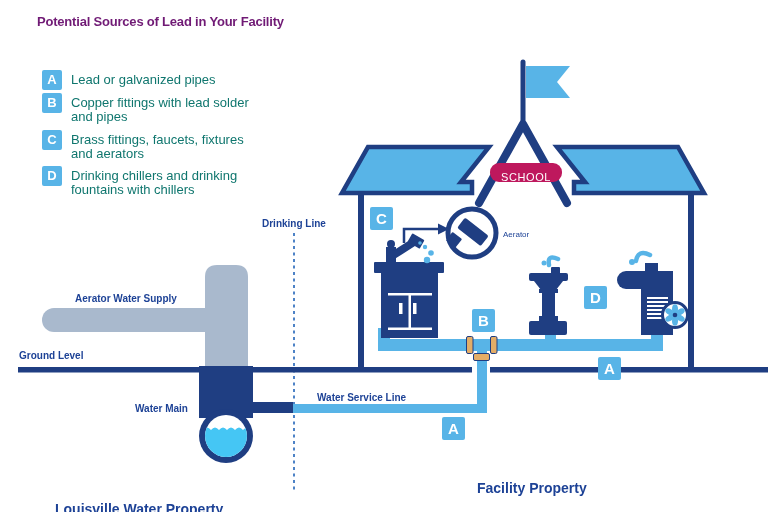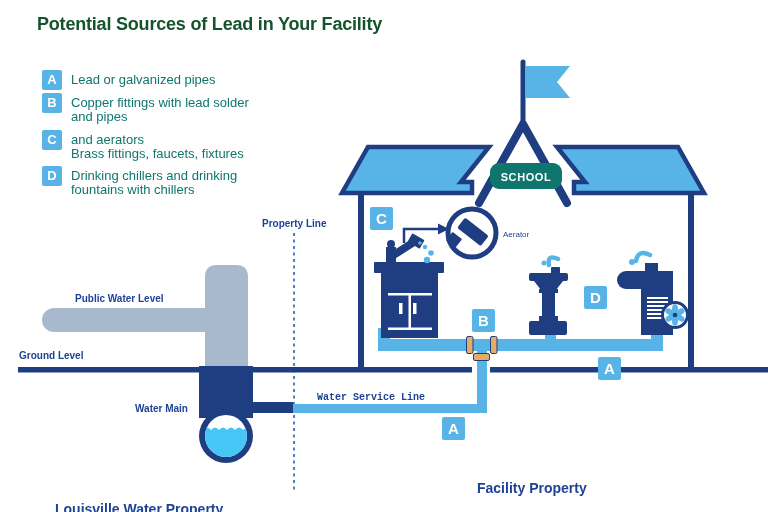--- a/index.html
+++ b/index.html
@@ -1,31 +1,31 @@
 <!DOCTYPE html>
 <html><head>
 <meta charset="utf-8">
 <style>
   html,body{margin:0;padding:0;background:#fff;}
   #stage{position:relative;width:768px;height:512px;background:#ffffff;overflow:hidden;
          font-family:"Liberation Sans", sans-serif;}
   #diagram-svg{position:absolute;left:0;top:0;}
   .abs{position:absolute;}
-  .title{left:37px;top:14px;font-size:18px;font-weight:bold;color:#14532d;letter-spacing:-0.2px;}
+  .title{left:37px;top:14px;font-size:13px;font-weight:bold;color:#701a75;letter-spacing:-0.2px;}
   .legend-item{left:42px;display:flex;gap:9px;align-items:flex-start;}
   .lbadge{width:20px;height:20px;background:#58B4E7;color:#fff;font-weight:bold;font-size:13px;
           line-height:20px;text-align:center;border-radius:2px;flex:0 0 auto;}
   .ltext{font-size:13px;line-height:13.5px;color:#0f766e;padding-top:3px;width:210px;}
   .dbadge{width:23px;height:23px;background:#58B4E7;color:#fff;font-weight:bold;font-size:15px;
           line-height:23px;text-align:center;border-radius:2px;}
   .slabel{font-size:10px;font-weight:bold;color:#1D4296;white-space:nowrap;}
   .xslabel{font-size:8px;font-weight:normal;color:#1D4296;white-space:nowrap;}
   .blabel{font-size:14px;font-weight:bold;color:#1D4296;white-space:nowrap;}
-  .school-sign{left:490px;top:163px;width:72px;height:26px;background:#0f766e;border-radius:9px;
-               color:#fff;font-size:11px;font-weight:bold;letter-spacing:0.6px;text-align:center;
+  .school-sign{left:490px;top:163px;width:72px;height:19px;background:#be185d;border-radius:9px;
+               color:#fff;font-size:11px;font-weight:normal;letter-spacing:0.6px;text-align:center;
                line-height:29px;}
 </style>
 </head>
 <body>
 
 <div id="stage">
 
   <svg id="diagram-svg" width="768" height="512" viewBox="0 0 768 512">
 
     <line x1="294" y1="233" x2="294" y2="490" stroke="#4D82C6" stroke-width="2" stroke-dasharray="3 3.5"></line>
@@ -171,40 +171,40 @@
     <div class="abs legend-item" style="top:93px;">
       <div class="lbadge">B</div>
       <div class="ltext">
         <div>Copper fittings with lead solder</div>
           <div>and pipes</div>
       </div>
     </div>
     <div class="abs legend-item" style="top:130px;">
       <div class="lbadge">C</div>
       <div class="ltext">
-        <div>and aerators</div>
-          <div>Brass fittings, faucets, fixtures</div>
+        <div>Brass fittings, faucets, fixtures</div>
+          <div>and aerators</div>
       </div>
     </div>
     <div class="abs legend-item" style="top:166px;">
       <div class="lbadge">D</div>
       <div class="ltext">
         <div>Drinking chillers and drinking</div>
           <div>fountains with chillers</div>
       </div>
     </div>
   </div>
 
   <div class="abs school-sign">SCHOOL</div>
 
-  <div class="abs slabel" style="left:262px;top:218px;">Property Line</div>
-  <div class="abs slabel" style="left:75px;top:293px;">Public Water Level</div>
+  <div class="abs slabel" style="left:262px;top:218px;">Drinking Line</div>
+  <div class="abs slabel" style="left:75px;top:293px;">Aerator Water Supply</div>
   <div class="abs slabel" style="left:19px;top:350px;">Ground Level</div>
   <div class="abs slabel" style="left:135px;top:403px;">Water Main</div>
-  <div class="abs slabel" style="left:317px;top:392px;font-family:Liberation Mono, monospace;">Water Service Line</div>
+  <div class="abs slabel" style="left:317px;top:392px;">Water Service Line</div>
   <div class="abs xslabel" style="left:503px;top:230px;">Aerator</div>
 
   <div class="abs dbadge" style="left:370px;top:207px;">C</div>
   <div class="abs dbadge" style="left:472px;top:309px;">B</div>
   <div class="abs dbadge" style="left:584px;top:286px;">D</div>
   <div class="abs dbadge" style="left:598px;top:357px;">A</div>
   <div class="abs dbadge" style="left:442px;top:417px;">A</div>
 
   <div class="abs blabel" style="left:55px;top:501px;">Louisville Water Property</div>
   <div class="abs blabel" style="left:477px;top:480px;">Facility Property</div>

